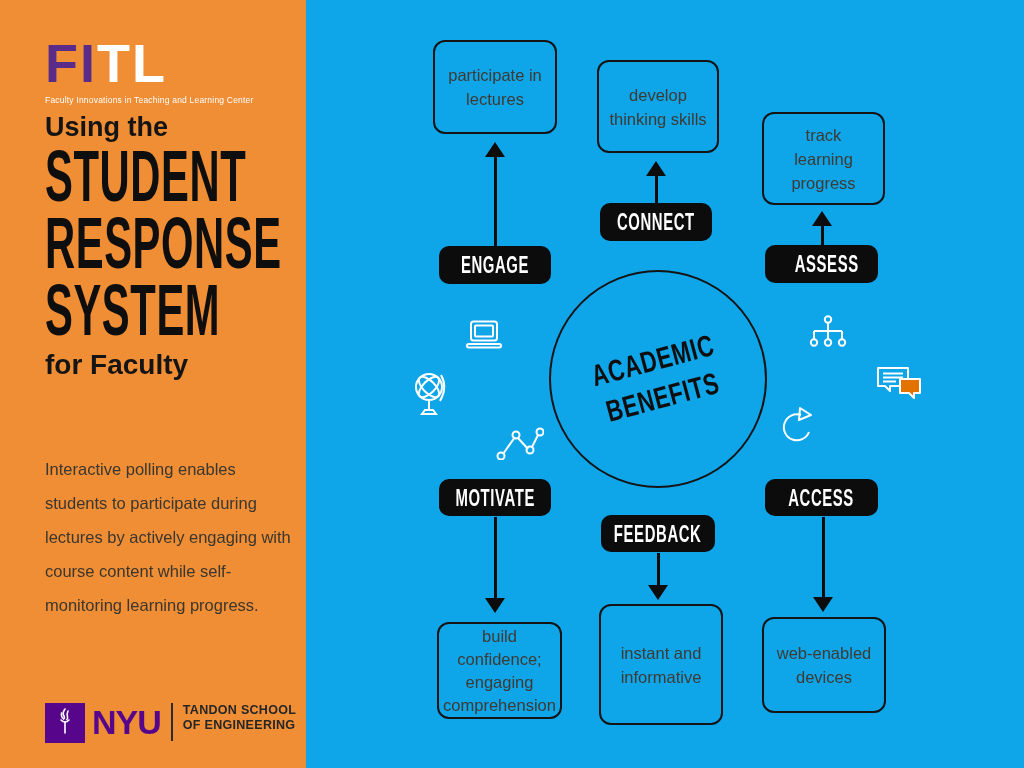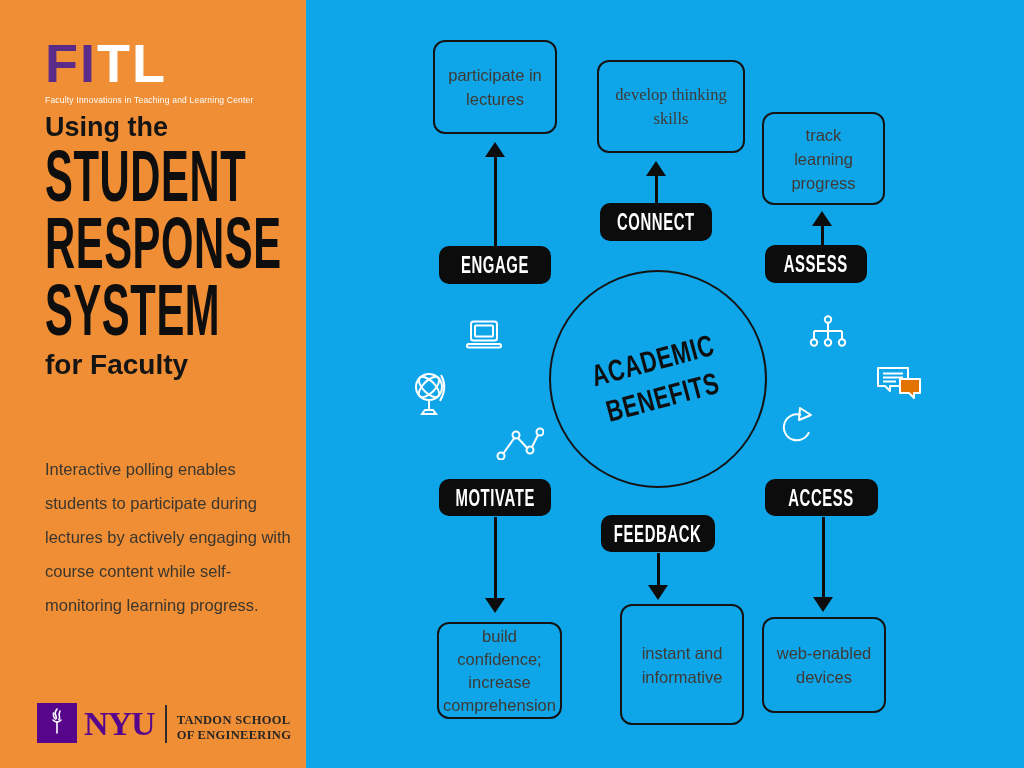--- a/index.html
+++ b/index.html
@@ -15,43 +15,43 @@
   .fitl-tl { color:#FFFFFF; }
   .fitl-tag { margin-top:5px; font-size:8.5px; color:#FFFFFF; letter-spacing:0.2px; white-space:nowrap; }
 
   .using { position:absolute; left:45px; top:112px; font-size:27px; font-weight:700; color:#141414; }
   .big-title { position:absolute; left:45px; top:142px; color:#0E0E0E; }
   .big-title .line { height:67px; display:flex; align-items:center; }
   .big-title .line span { display:inline-block; font-size:72px; font-weight:700; transform:scaleX(0.58); transform-origin:left center; letter-spacing:1px; }
   .for-learning { position:absolute; left:45px; top:349px; font-size:28px; font-weight:700; color:#141414; }
   .descr { position:absolute; left:45px; top:452px; width:253px; font-size:16.5px; line-height:34px; color:#3B362E; }
 
-  .nyu-footer { position:absolute; left:37px; top:703px; display:flex; align-items:flex-end;font-family:Liberation Serif, serif; }
+  .nyu-footer { position:absolute; left:45px; top:703px; display:flex; align-items:flex-start; }
   .nyu-square { width:40px; height:40px; background:#57068C; display:flex; align-items:center; justify-content:center; }
   .nyu-word { margin-left:7px; font-size:34px; font-weight:800; color:#57068C; letter-spacing:-1px; }
   .nyu-divider { width:2px; height:38px; background:#2B2B2B; margin:0 10px; }
   .nyu-school { font-size:12.5px; font-weight:700; color:#262626; line-height:15px; letter-spacing:0.3px; }
 
   
   .circle { position:absolute; left:549px; top:270px; width:218px; height:218px; border:2.5px solid #141414; border-radius:50%; display:flex; align-items:center; justify-content:center; }
   .circle-text { transform:rotate(-15deg) scaleX(0.74); text-align:center; font-size:30px; font-weight:700; line-height:38px; letter-spacing:1px; color:#0E0E0E; }
 
   .obox { position:absolute; border:2.5px solid #141414; border-radius:12px; color:#3F3A33; font-size:16.5px; line-height:24px; text-align:center; display:flex; align-items:center; justify-content:center; }
   .obox-engage   { left:433px; top:40px;  width:124px; height:94px;  padding:0 6px; }
-  .obox-connect  { left:597px; top:60px;  width:148px; height:93px;  padding:4px 10px;font-family:Liberation Serif, serif; }
+  .obox-connect  { left:597px; top:60px;  width:122px; height:93px;  padding:4px 10px; }
   .obox-assess   { left:762px; top:112px; width:123px; height:93px;  padding:0 10px; }
   .obox-motivate { left:437px; top:622px; width:125px; height:97px;  padding:0 3px; line-height:23px; }
-  .obox-feedback { left:620px; top:604px; width:124px; height:121px; padding:0 18px; }
+  .obox-feedback { left:599px; top:604px; width:124px; height:121px; padding:0 18px; }
   .obox-access   { left:762px; top:617px; width:124px; height:96px;  padding:0 6px; }
 
   .pill { position:absolute; background:#0C0C0C; border-radius:10px; display:flex; align-items:center; justify-content:center; }
   .pill span { font-size:24px; font-weight:700; color:#FFFFFF; letter-spacing:1px; transform:scaleX(0.62); white-space:nowrap; }
   .pill-engage   { left:439px; top:246px; width:112px; height:38px; }
   .pill-connect  { left:600px; top:203px; width:112px; height:38px; }
-  .pill-assess   { left:765px; top:245px; width:102px; height:38px; }
+  .pill-assess   { left:765px; top:245px; width:113px; height:38px;justify-content:flex-end; }
   .pill-motivate { left:439px; top:479px; width:112px; height:37px; }
   .pill-feedback { left:601px; top:515px; width:114px; height:37px; }
   .pill-access   { left:765px; top:479px; width:113px; height:37px; }
 
   .arrow { position:absolute; width:20px; display:flex; flex-direction:column; align-items:center; }
   .arrow .shaft { width:3px; background:#0C0C0C; flex:1; }
   .head-up   { width:0; height:0; border-left:10px solid transparent; border-right:10px solid transparent; border-bottom:15px solid #0C0C0C; }
   .head-down { width:0; height:0; border-left:10px solid transparent; border-right:10px solid transparent; border-top:15px solid #0C0C0C; }
   .arr-engage   { left:485px; top:142px; height:104px; }
   .arr-connect  { left:646px; top:161px; height:42px; }
@@ -165,21 +165,21 @@
   </div>
 
   <div class="pill pill-motivate">
     <span>MOTIVATE</span>
   </div>
   <div class="arrow arr-motivate">
     <div class="shaft"></div>
     <div class="head-down"></div>
   </div>
   <div class="obox obox-motivate">
-    <span>build confidence; increase comprehension</span>
+    <span>build confidence; engaging comprehension</span>
   </div>
 
   <div class="pill pill-feedback">
     <span>FEEDBACK</span>
   </div>
   <div class="arrow arr-feedback">
     <div class="shaft"></div>
     <div class="head-down"></div>
   </div>
   <div class="obox obox-feedback">

